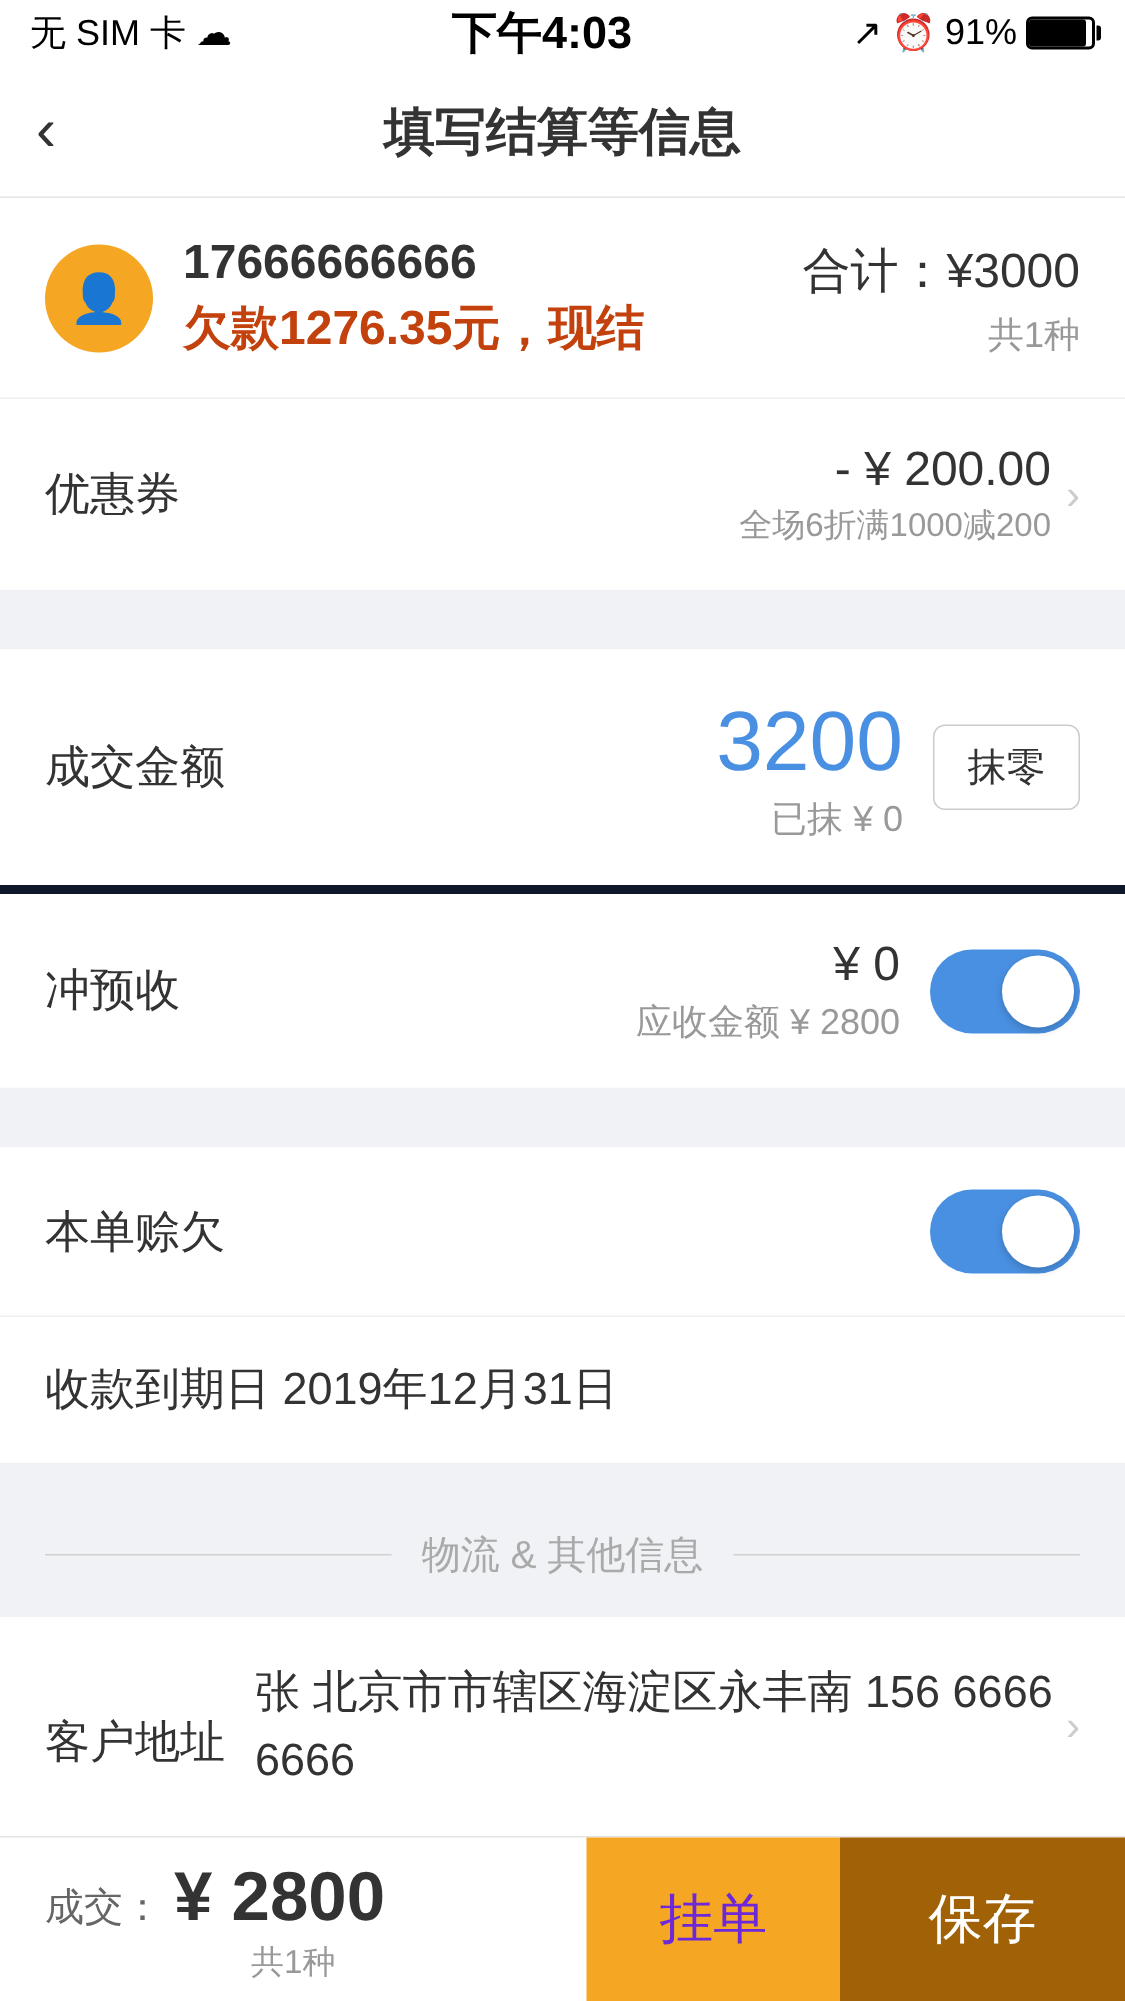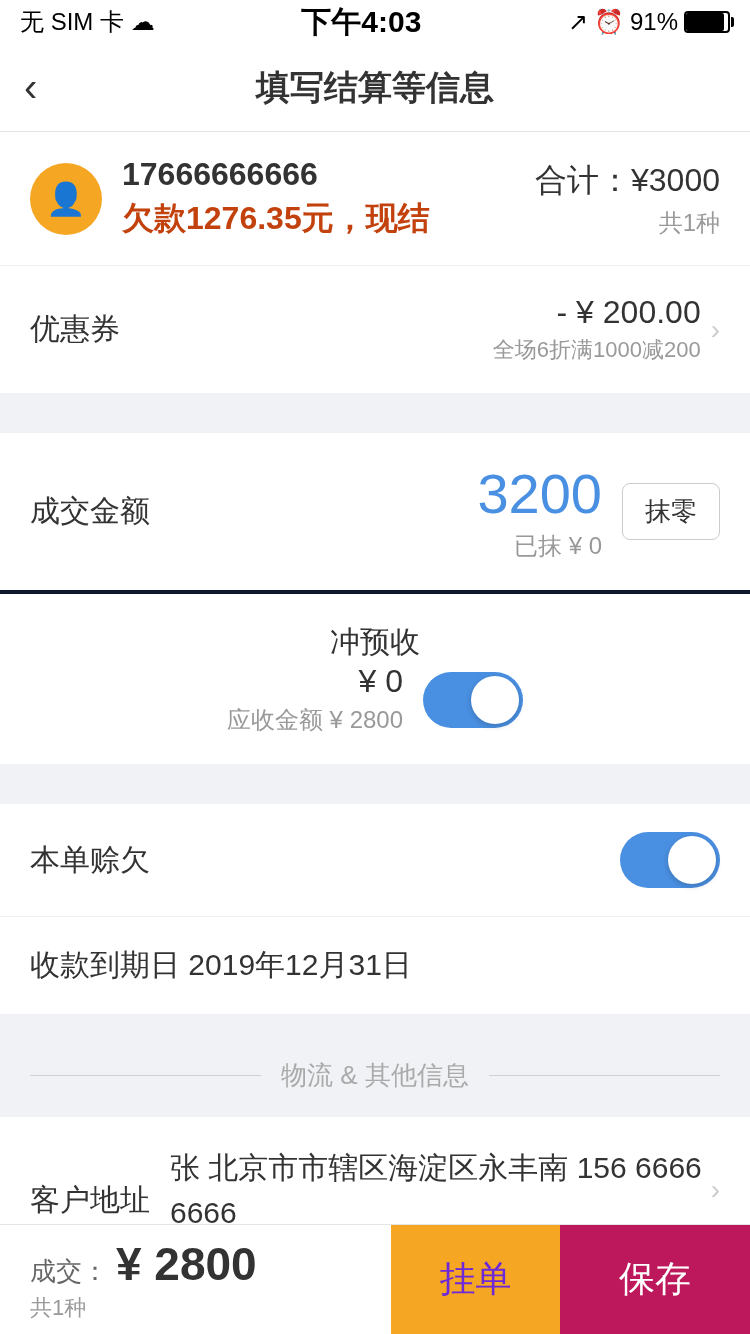--- a/index.html
+++ b/index.html
@@ -224,34 +224,35 @@
       width: 750px;
       height: 110px;
       background: #fff;
       display: flex;
       align-items: center;
       border-top: 1px solid #e5e5e5;
     }
     .bottom-left {
       flex: 1;
       padding: 0 30px;
+      text-align: center;
     }
     .bottom-deal-label { font-size: 26px; color: #666; }
     .bottom-deal-amount { font-size: 46px; font-weight: 600; color: #333; }
     .bottom-deal-count { font-size: 22px; color: #999; margin-top: 2px; }
     .btn-hold {
       width: 169px; height: 110px;
       background: #f5a623;
       display: flex; align-items: center; justify-content: center;
       font-size: 36px; color: #6d28d9; font-weight: 500;
       cursor: pointer;
     }
     .btn-save {
       width: 190px; height: 110px;
-      background: #be185d;
+      background: #a16207;
       display: flex; align-items: center; justify-content: center;
       font-size: 36px; color: #fff; font-weight: 500;
       cursor: pointer;
     }
   </style>
 </head>
 <body>
 
 <div class="status-bar">
   <div class="status-left">
@@ -309,21 +310,21 @@
       <span class="deal-label">成交金额</span>
       <div class="deal-right">
         <div>
           <div class="deal-amount-val">3200</div>
           <div class="deal-sub">已抹  ¥ 0</div>
         </div>
         <button class="round-btn">抹零</button>
       </div>
     </div>
 
-    <div class="prepay-row" style="border-top:4px solid #0f172a;flex-direction:column;">
+    <div class="prepay-row" style="border-top:6px solid #0f172a;">
       <span class="prepay-label">冲预收</span>
       <div class="prepay-right">
         <div class="prepay-val-wrap">
           <div class="prepay-val">¥ 0</div>
           <div class="prepay-sub">应收金额 ¥ 2800</div>
         </div>
         <div class="toggle">
           <div class="toggle-knob"></div>
         </div>
       </div>

